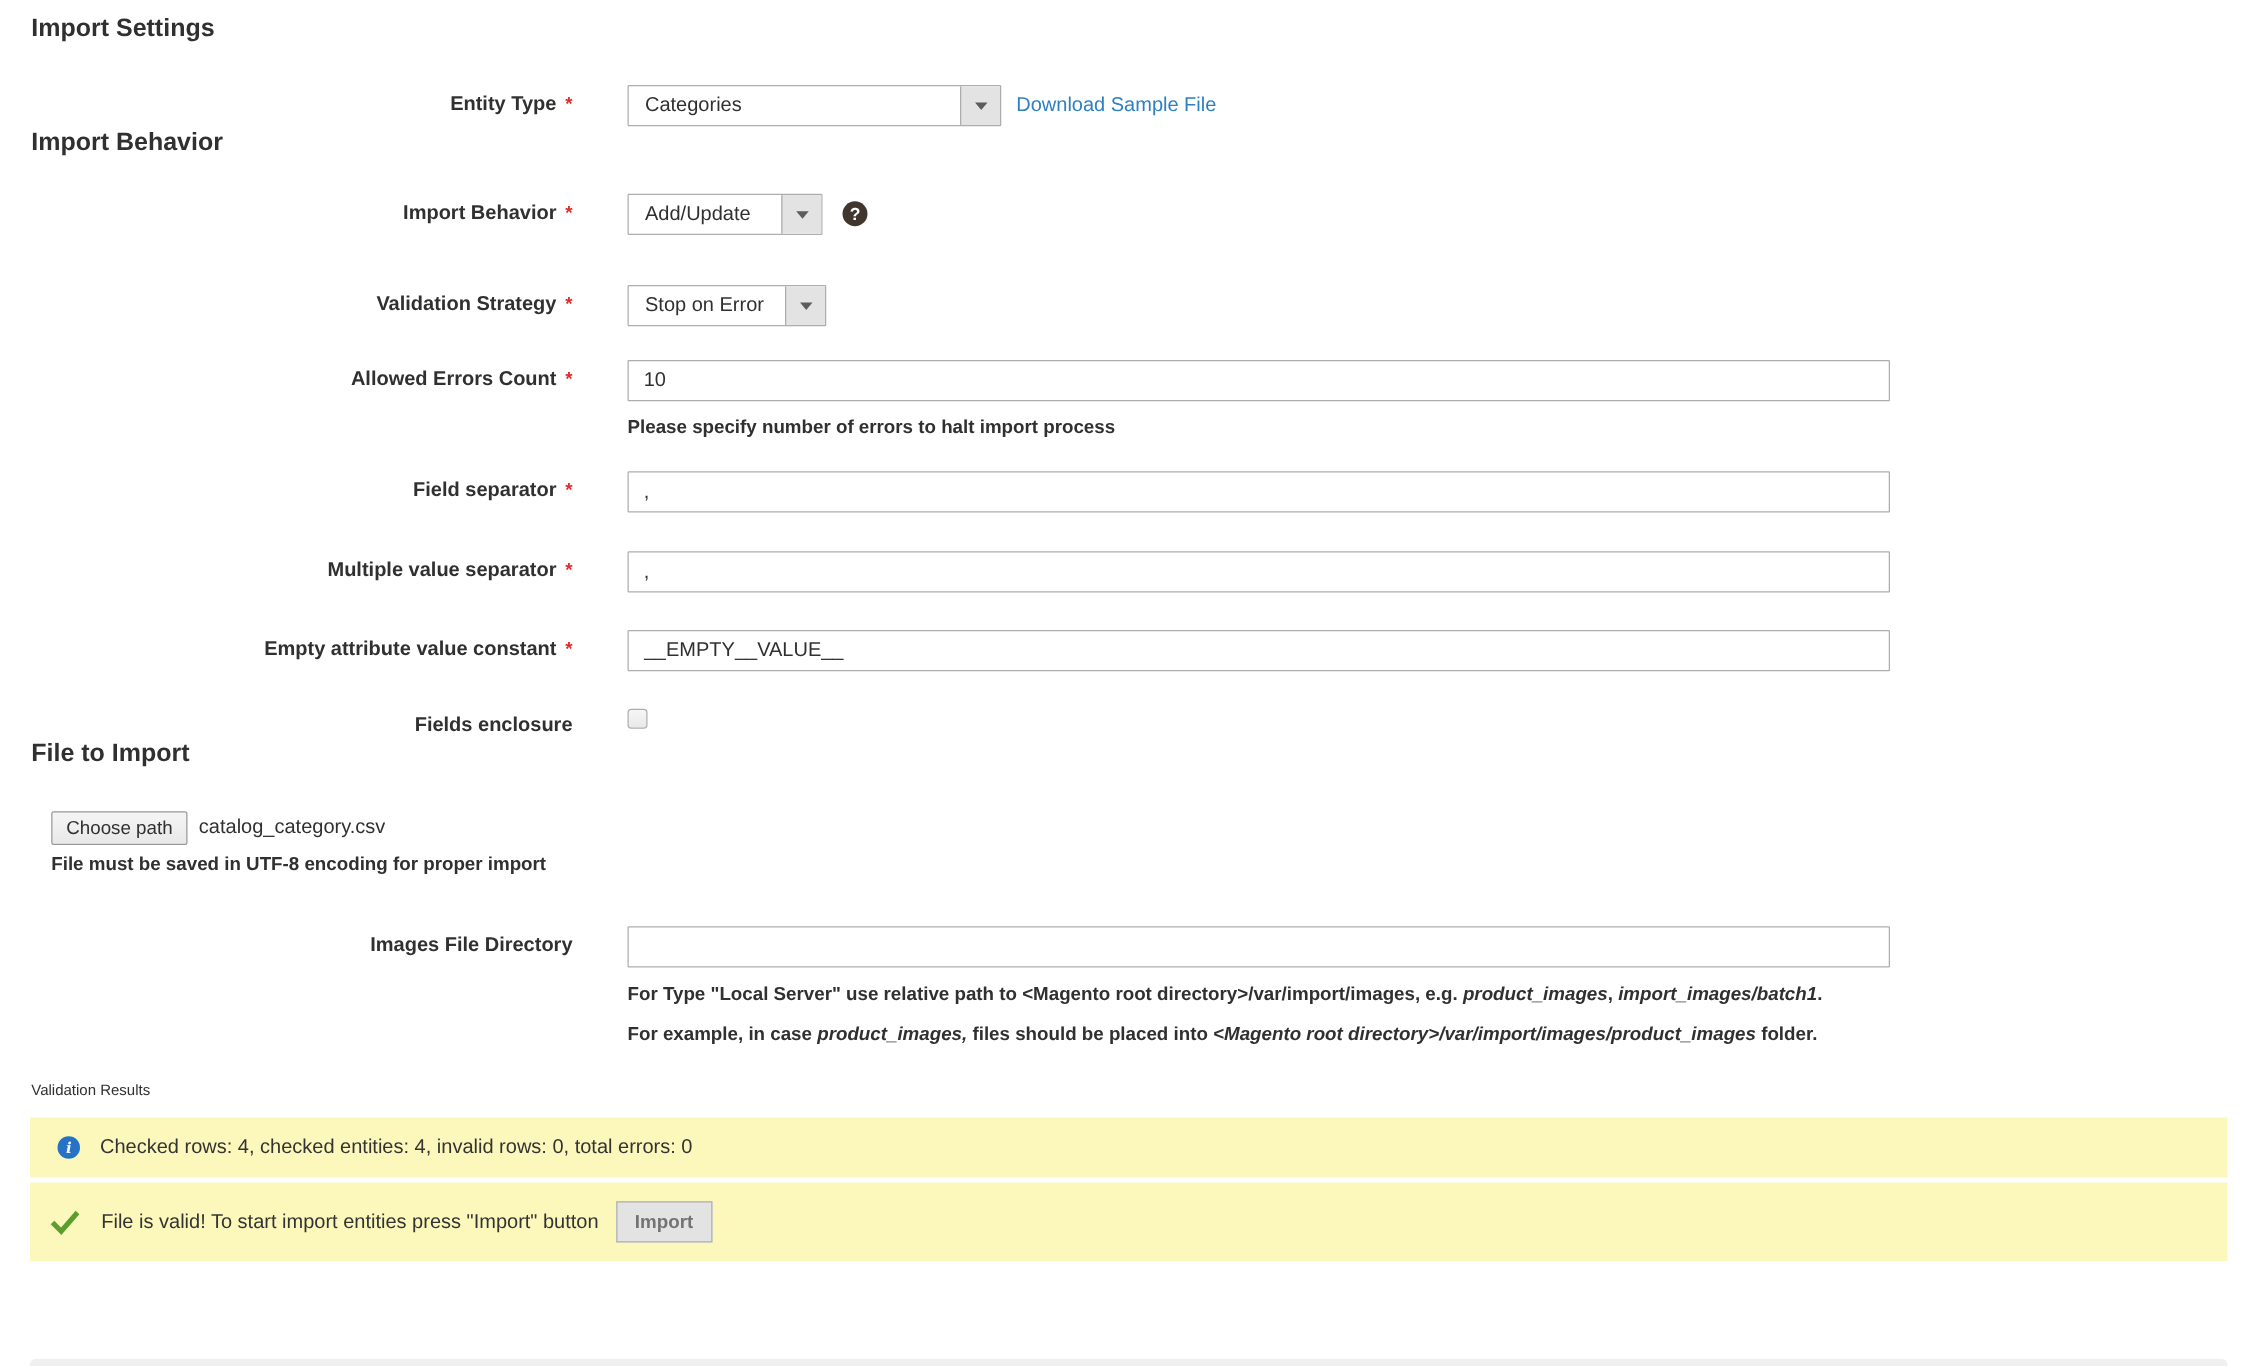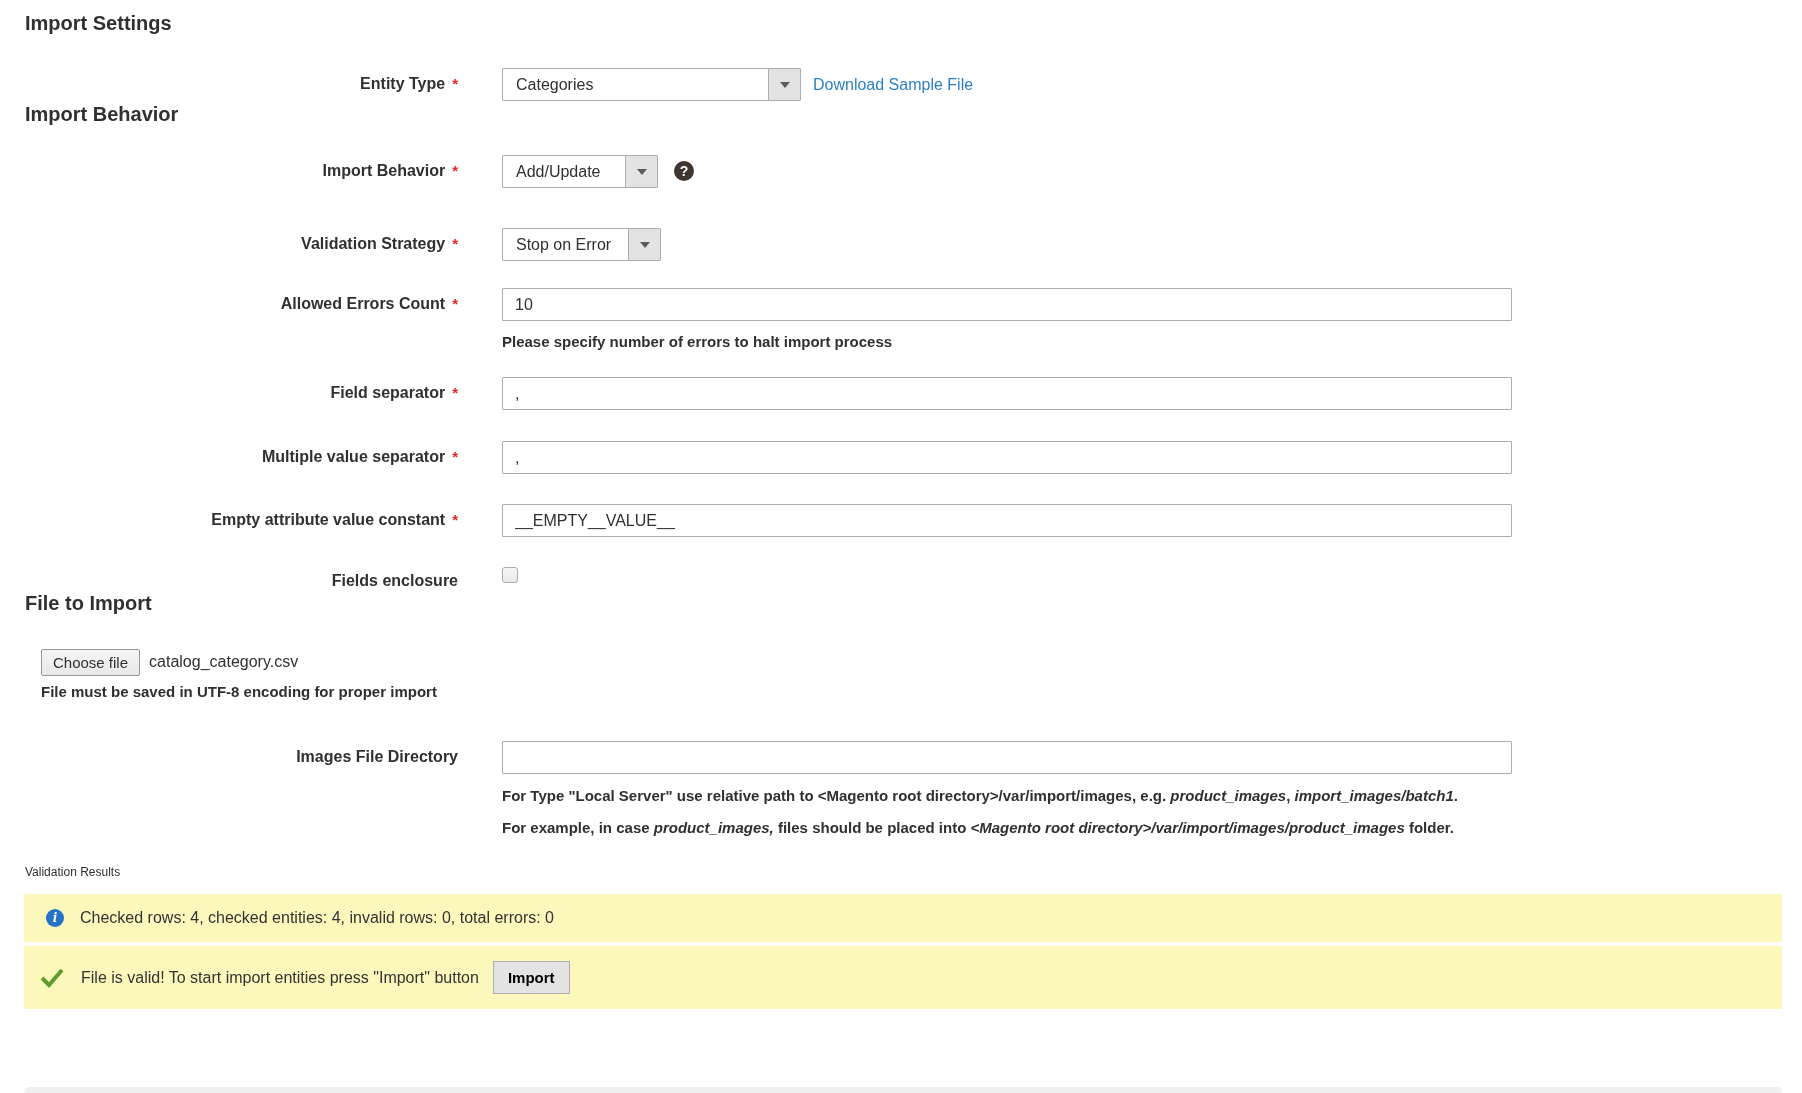--- a/index.html
+++ b/index.html
@@ -103,21 +103,21 @@
     font-family: "DejaVu Serif", serif; font-style: italic; font-weight: 700;
     font-size: 12px; line-height: 18px;
     margin-left: 6px; margin-right: 16px; flex: 0 0 auto;
   }
   .check-icon { margin-right: 17px; flex: 0 0 auto; }
 
   .import-btn {
     font-family: "Liberation Sans", sans-serif;
     margin-left: 14px;
     background: #e3e3e3; border: 1px solid #adadad; border-radius: 0;
-    color: #000000; font-size: 15px; font-weight: 700;
+    color: #737373; font-size: 15px; font-weight: 700;
     padding: 7px 14px; cursor: pointer;
   }
 
   .bottom-strip {
     position: absolute; bottom: 0; left: 24px; width: 1758px; height: 6px;
     background: #f0f0f0; border-radius: 5px 5px 0 0;
   }
 
   
   .mt-entity   { margin-top: 32px; }
@@ -241,21 +241,21 @@
     <div class="field">
       <div class="checkbox"></div>
     </div>
   </div>
 
   <h2 class="section-title mt-h2f">File to Import</h2>
 
   <div class="form-row mt-selfile">
     <div class="field">
       <div style="display:flex; align-items:center;">
-        <button class="file-btn">Choose file</button>
+        <button class="file-btn">Choose path</button>
         <span class="file-name">catalog_category.csv</span>
       </div>
       <div class="note note-mt7">File must be saved in UTF-8 encoding for proper import</div>
     </div>
   </div>
 
   <div class="form-row mt-imgdir">
     <div class="label-wrap">
       <span>Images File Directory</span>
     </div>

